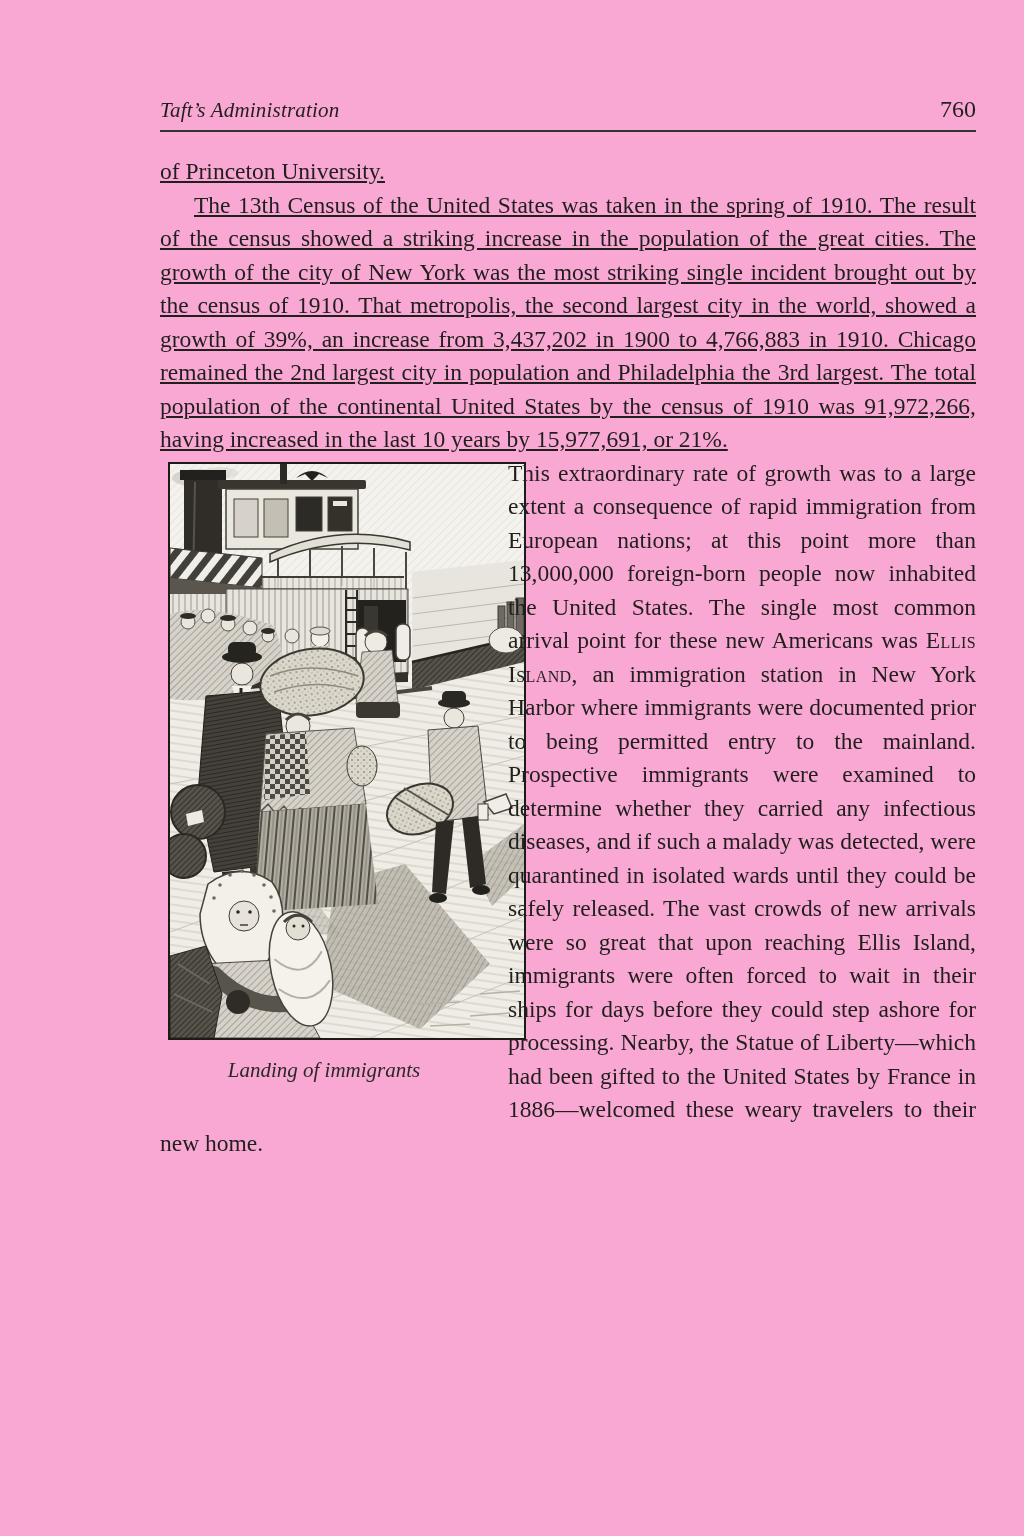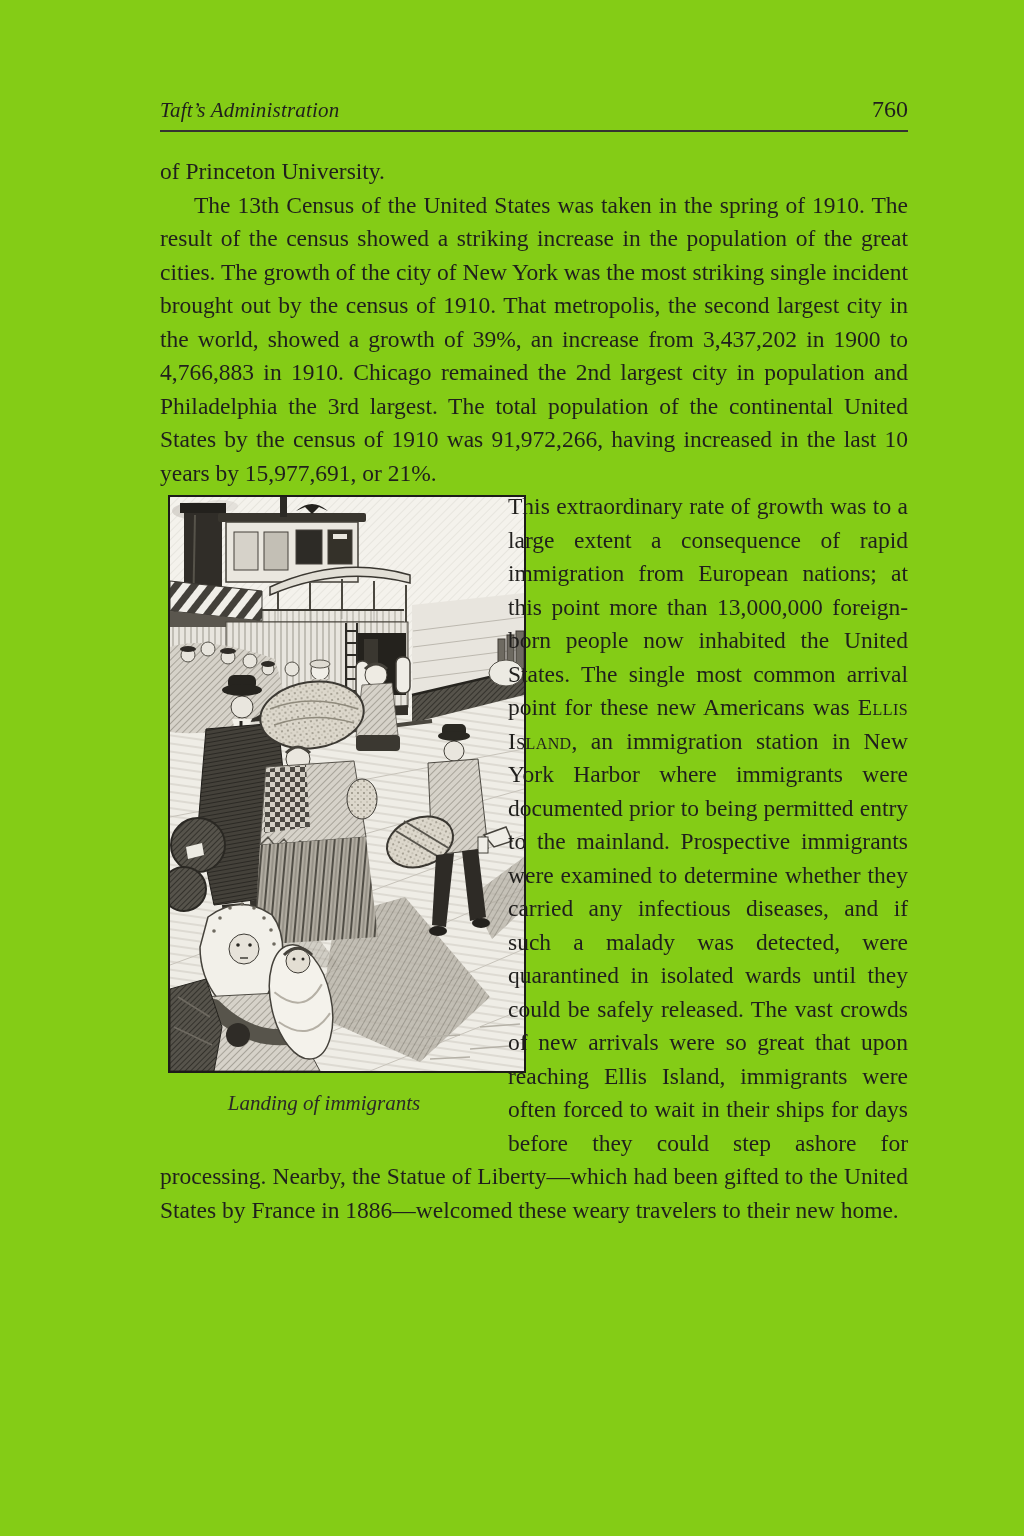--- a/index.html
+++ b/index.html
@@ -1,22 +1,22 @@
 <!DOCTYPE html>
 <html lang="en"><head>
 <meta charset="utf-8">
 <style>
   html, body { margin: 0; padding: 0; background: #ffffff; }
   .page {
     position: relative;
     box-sizing: border-box;
     width: 1024px;
     height: 1536px;
-    background: #84cc16;
-    padding: 96px 116px 40px 160px;
+    background: #f9a8d4;
+    padding: 96px 48px 40px 160px;
     font-family: "Liberation Serif", "DejaVu Serif", serif;
     color: #201f1d;
     overflow: hidden;
   }
   .page-header {
     display: flex;
     justify-content: space-between;
     align-items: baseline;
   }
   .running-title {
@@ -31,21 +31,21 @@
     margin: 7px 0 0 0;
   }
   .body-text {
     margin-top: 23px;
     font-size: 23.5px;
     line-height: 33.5px;
     text-align: justify;
     hyphens: auto;
     -webkit-hyphens: auto;
   }
-  .body-text p { margin: 0; }
+  .body-text p { margin: 0; text-decoration: underline; }
   .indent { text-indent: 34px; }
   .smallcaps { font-variant: small-caps; letter-spacing: 0.4px; }
   figure.illustration {
     float: left;
     width: 312px;
     margin: 5px 28px 10px 8px;
   }
   .engraving-frame {
     box-sizing: border-box;
     width: 358px;

